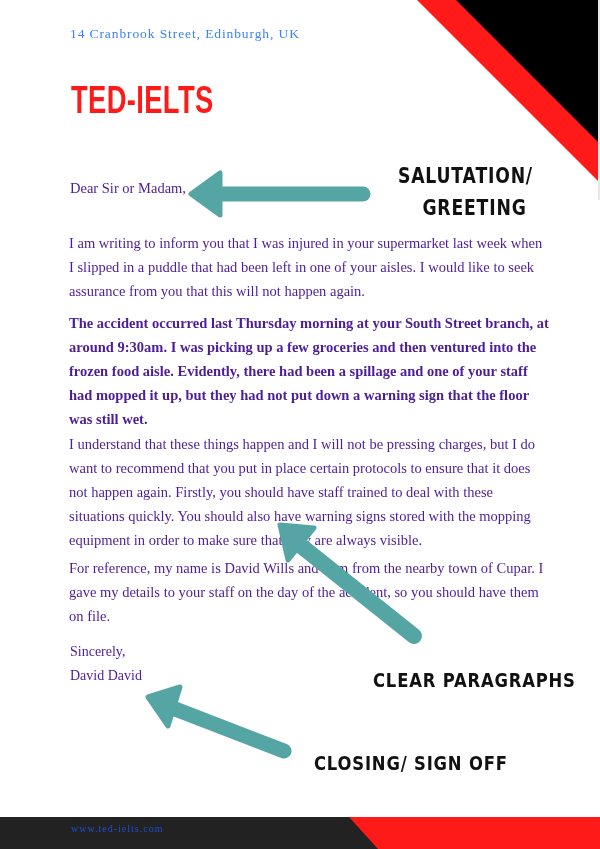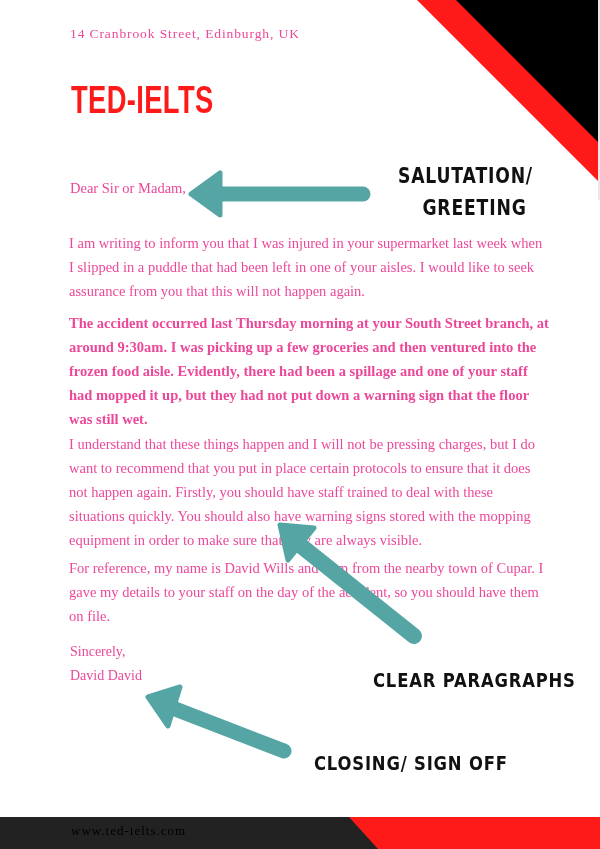--- a/index.html
+++ b/index.html
@@ -1,35 +1,35 @@
 <!DOCTYPE html>
 <html><head>
 <meta charset="utf-8">
 <style>
   html, body { margin:0; padding:0; }
   body { width:600px; height:849px; position:relative; overflow:hidden; background:#ffffff; }
-  .serif { font-family: "Liberation Serif", "DejaVu Serif", serif; color:#ec4899; }
+  .serif { font-family: "Liberation Serif", "DejaVu Serif", serif; color:#4c1d95; }
   .abs { position:absolute; }
-  .address { left:70px; top:26px; font-size:13.5px; letter-spacing:0.9px; color:#ec4899; }
+  .address { left:70px; top:26px; font-size:13.5px; letter-spacing:0.9px; color:#3b82f6; }
   .logo { left:71px; top:80px; font-family:"Liberation Sans", sans-serif; font-weight:bold; font-size:38px; color:#ff1a1a; transform:scaleX(0.72); transform-origin:left top; letter-spacing:0.5px; line-height:40px; }
   .corner { left:0; top:0; width:600px; height:200px; }
   .greeting { left:70px; top:180px; font-size:14.5px; }
   .para { left:69px; width:480px; font-size:14.5px; line-height:24px; }
   .p1 { top:231px; }
   .p2 { top:311px;font-weight:bold; }
   .p3 { top:432px; }
   .p4 { top:556px; }
   .closing { left:70px; top:640px; font-size:14px; line-height:24px; }
   .label { font-family:"DejaVu Sans", sans-serif; font-weight:bold; color:#111; letter-spacing:1px; transform:scaleX(0.82); transform-origin:left top; white-space:nowrap; }
   .lbl-salutation { left:398px; top:160px; font-size:21px; line-height:32px; text-align:center; }
   .lbl-paragraphs { left:373px; top:668px; font-size:20px; }
   .lbl-closing { left:314px; top:751px; font-size:20px; }
   .arrows { left:0; top:0; width:600px; height:849px; pointer-events:none; }
   .footer { left:0; top:817px; width:600px; height:32px; }
-  .footer-text { left:71px; top:823px; font-size:13px; color:#000000; letter-spacing:1px; }
+  .footer-text { left:71px; top:823px; font-size:10px; color:#1d4ed8; letter-spacing:1px; }
   .right-edge { right:0; top:0; width:2px; height:200px; background:#e8e8e8; }
 </style>
 </head>
 <body>
 
 <svg class="abs corner" viewBox="0 0 600 200" width="600" height="200">
   <polygon points="417,0 600,0 600,183" fill="#ff1a1a"></polygon>
   <polygon points="456,0 600,0 600,144" fill="#000000"></polygon>
 </svg>
 <div class="abs right-edge"></div>

